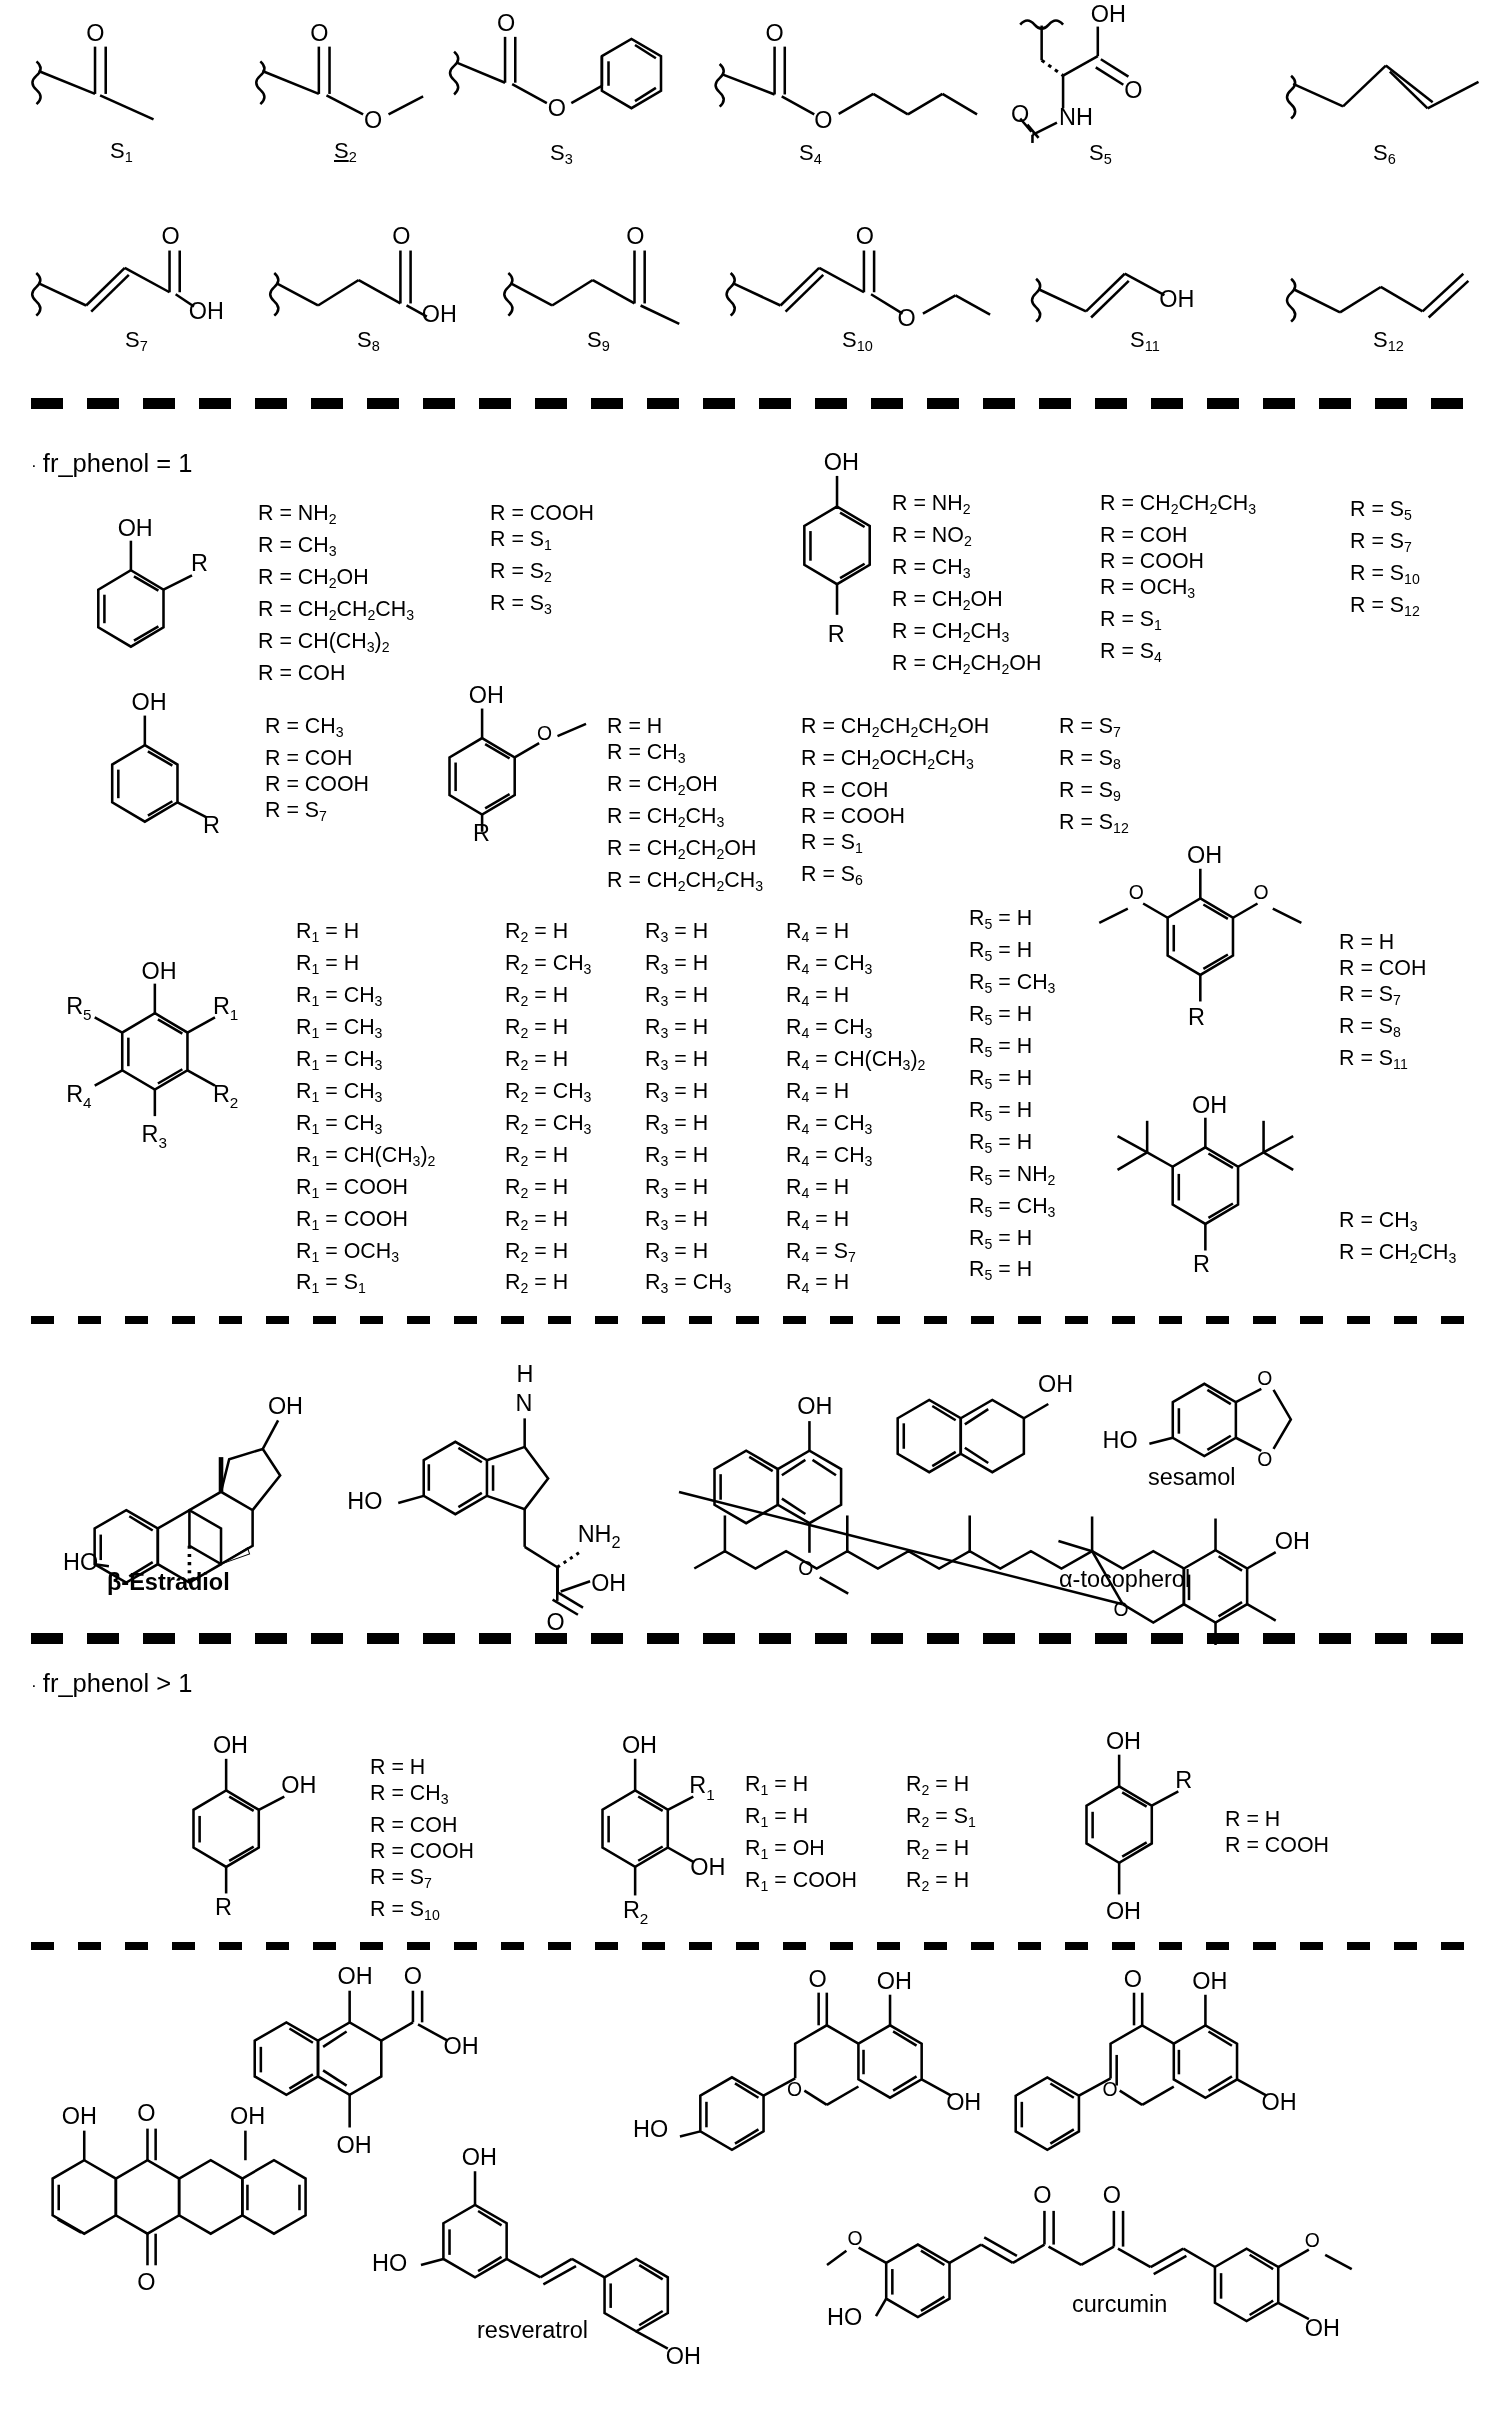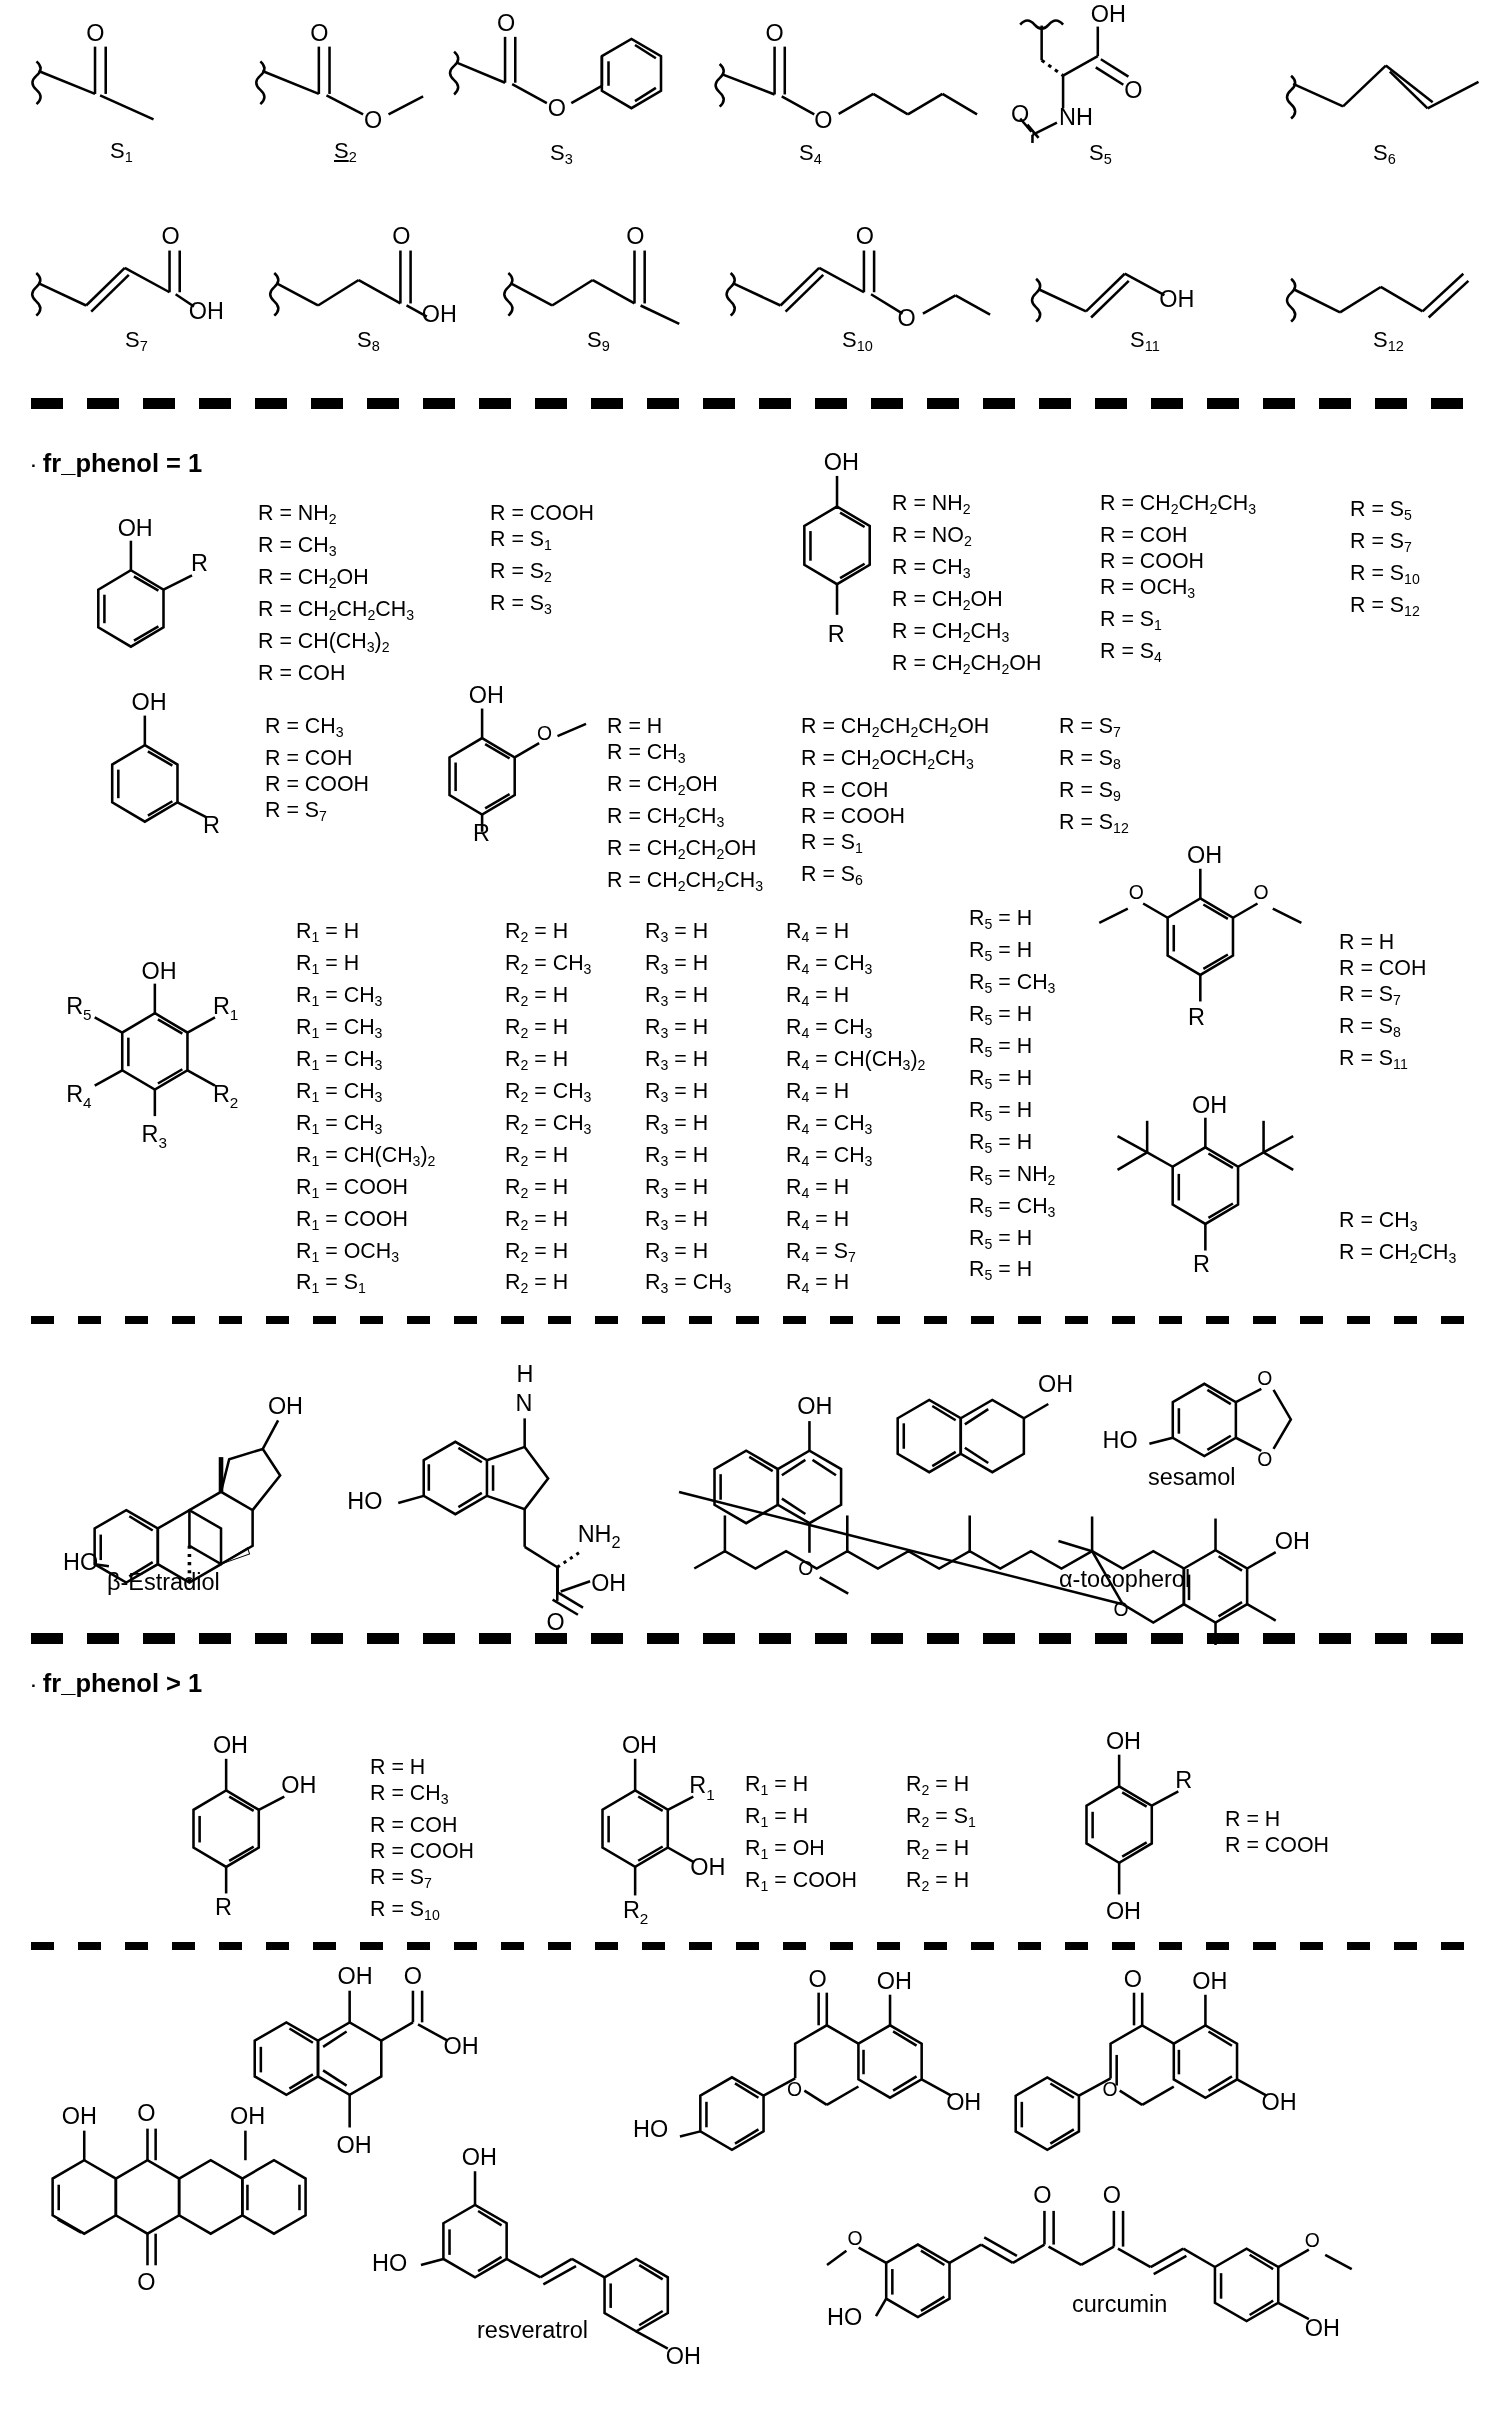--- a/index.html
+++ b/index.html
@@ -23,21 +23,21 @@
   .sep.thin {
     height: 7.7px;
     background: repeating-linear-gradient(to right,
       #000 0px, #000 23.5px, transparent 23.5px, transparent 47px);
   }
 
   
   .section-head {
     position: absolute;
     font-size: 25.5px;
-    font-weight: bold;
+    font-weight: normal;
     letter-spacing: 0px;
     white-space: nowrap;
   }
   .section-head .bullet { font-size: 17.3px; vertical-align: middle; margin-right: 6.1px; }
 
   
   .rlist { position: absolute; font-size: 21.4px; line-height: 26px; white-space: nowrap; }
   .rlist div { white-space: nowrap; }
   sub { font-size: 0.66em; vertical-align: -0.28em; }
 
@@ -553,21 +553,21 @@
       <polygon points="252,300 314,264 376,300 376,370 314,406 252,370" stroke-width="5"></polygon>
       <polyline points="314,264 330,200 396,180 430,232 376,300" stroke-width="5"></polyline>
       <line x1="314" y1="264" x2="314" y2="196" stroke-width="9"></line>
       <line x1="396" y1="180" x2="426" y2="124" stroke-width="5"></line>
       <text x="406" y="112">OH</text>
       <line x1="94" y1="410" x2="66" y2="406" stroke-width="5"></line>
       <path d="M252,370 L252,440" stroke-width="7" stroke-dasharray="6 10"></path>
       <polygon points="314,406 370,386 366,374" fill="#000" stroke-width="2"></polygon>
     </svg>
   </div>
-  <div class="cname" style="left:107px; top:1569px;">β-Estradiol</div>
+  <div class="cname" style="left:107px; top:1569px;font-weight:bold;">β-Estradiol</div>
 
   <div class="struct" style="left:347px; top:1347px;">
     <svg width="286" height="260" viewBox="0 0 560 510">
       <text x="0" y="318">HO</text>
       <polygon points="150,222 212,186 274,222 274,292 212,328 150,292" stroke-width="5"></polygon>
       <line x1="160" y1="230" x2="160" y2="282" stroke-width="5"></line>
       <line x1="218" y1="198" x2="264" y2="226" stroke-width="5"></line>
       <line x1="264" y1="286" x2="218" y2="314" stroke-width="5"></line>
       <line x1="150" y1="292" x2="100" y2="306" stroke-width="5"></line>
       <polyline points="274,222 348,196 394,258 348,318 274,292" stroke-width="5"></polyline>

